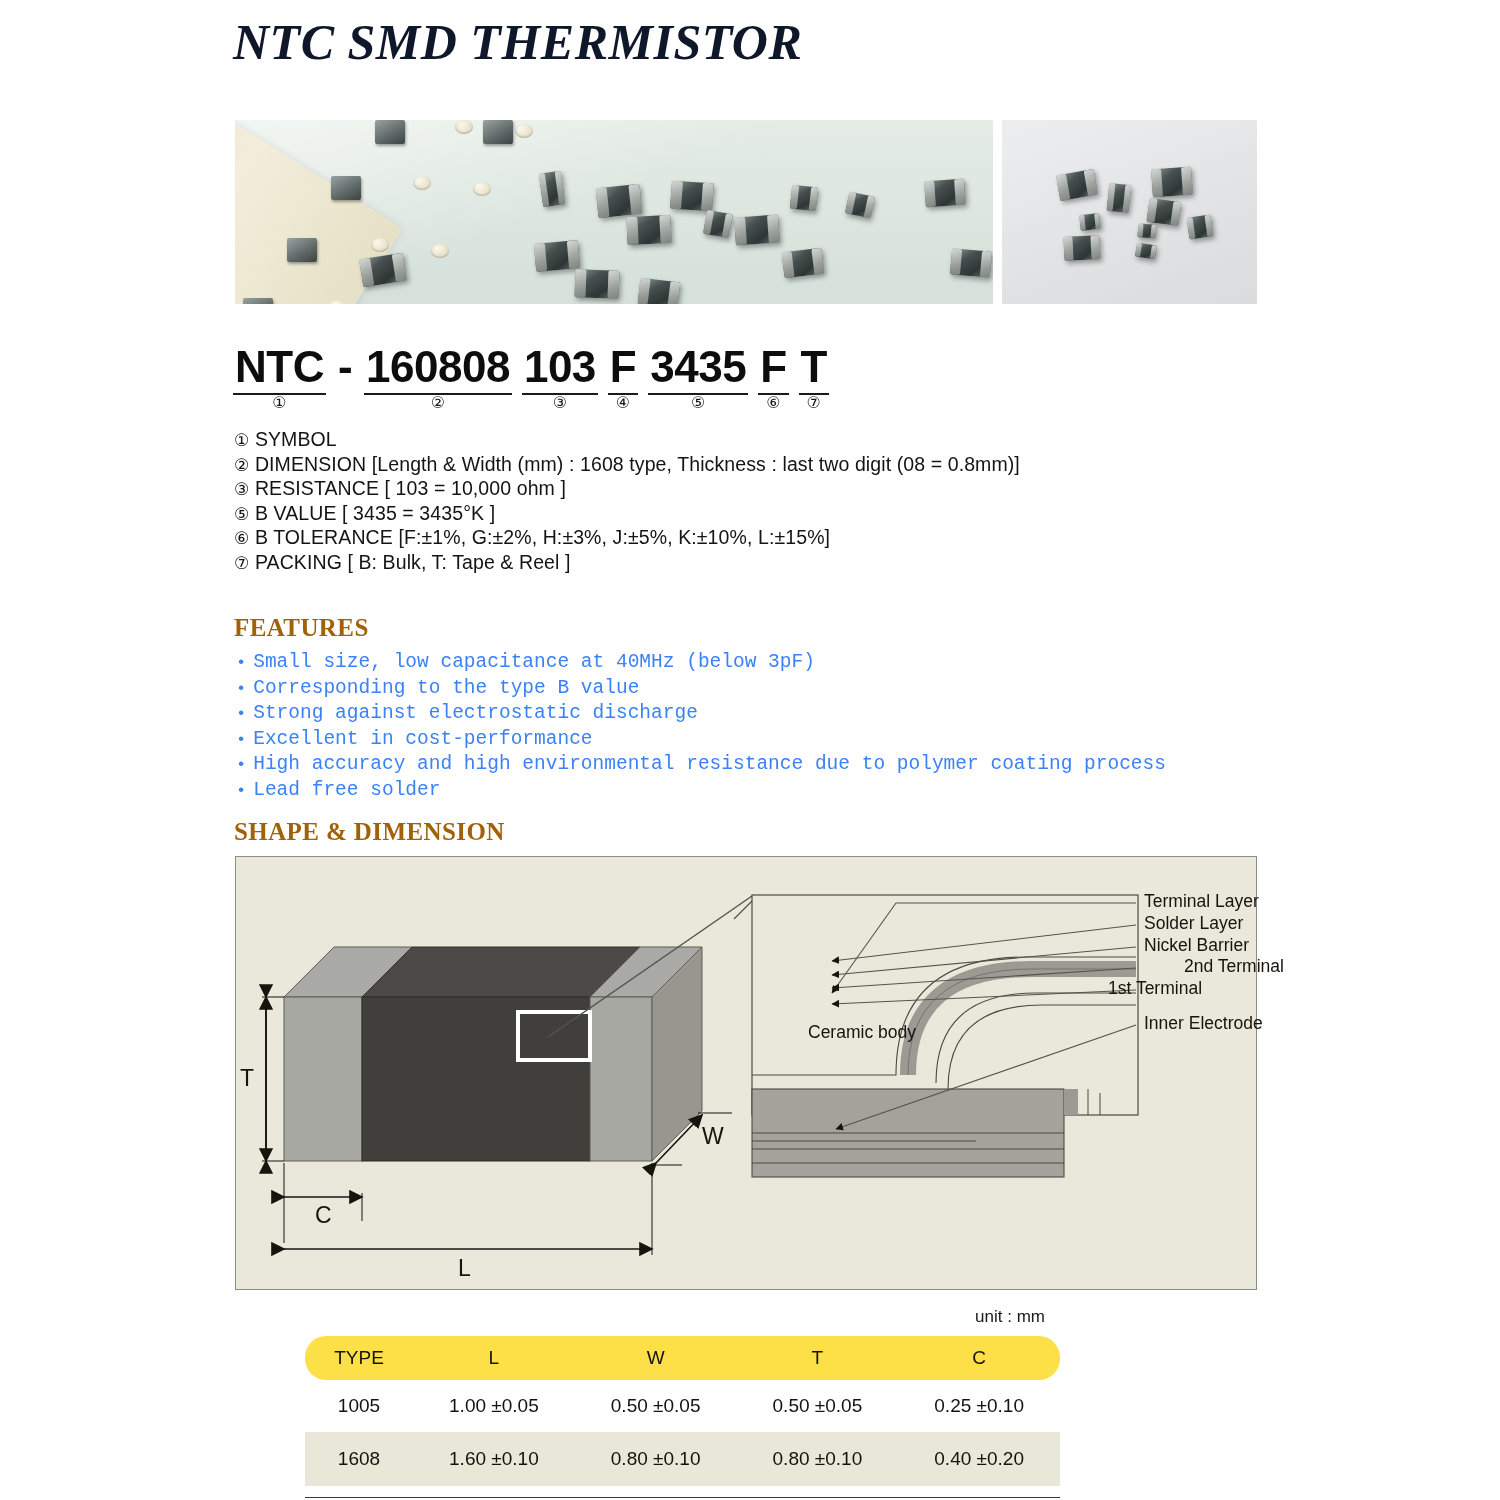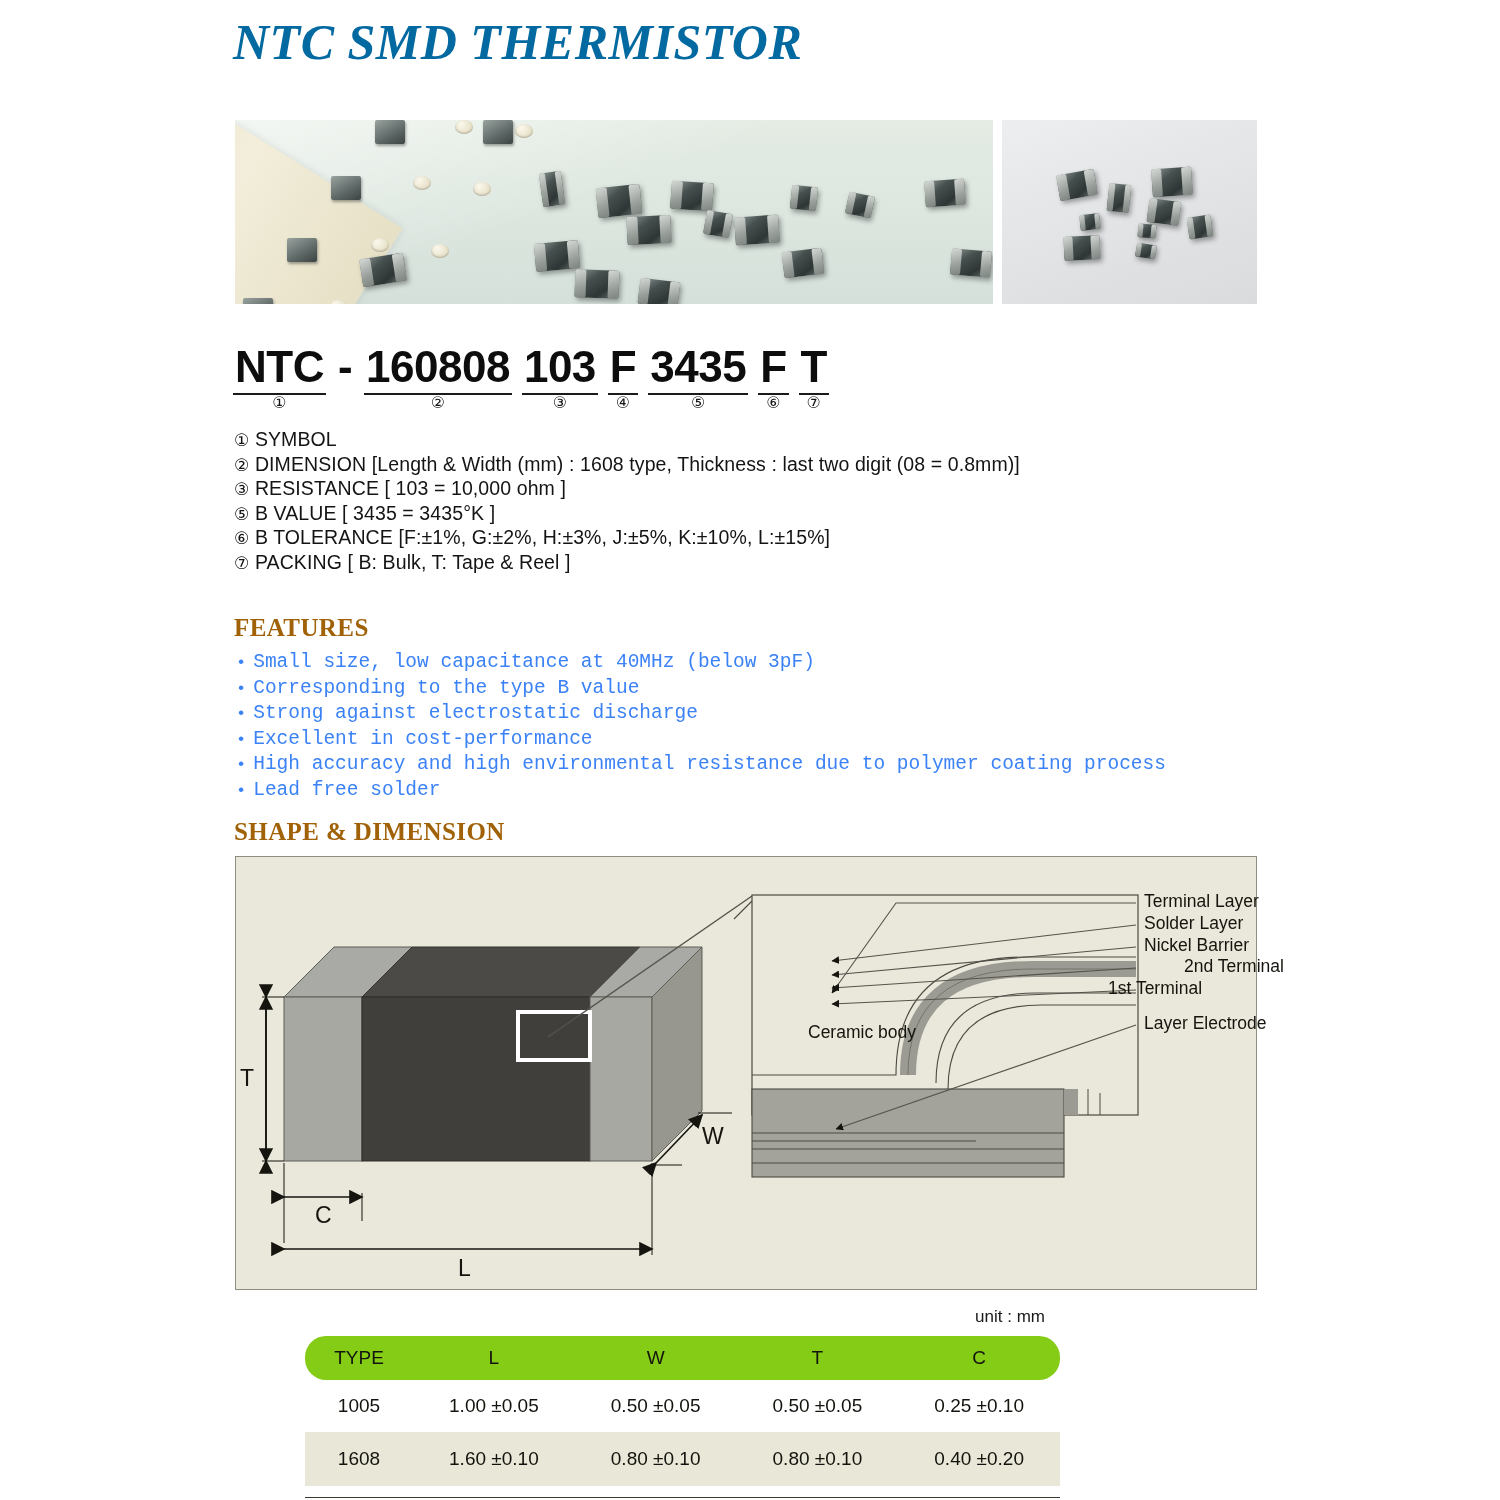--- a/index.html
+++ b/index.html
@@ -12,21 +12,21 @@
     overflow:hidden;
   }
   .page{position:absolute;left:0;top:0;width:1500px;height:1500px;}
 
   
   .title{
     position:absolute;left:233px;top:13px;
     font-family:"Liberation Serif", serif;
     font-style:italic;font-weight:bold;
     font-size:50px;letter-spacing:0.5px;
-    color:#0369a1;white-space:nowrap;
+    color:#0f172a;white-space:nowrap;
   }
 
   
   .photo{position:absolute;overflow:hidden;}
   .photo1{left:235px;top:120px;width:758px;height:184px;background:#dfe7e0;}
   .photo2{left:1002px;top:120px;width:255px;height:184px;background:#e2e2e2;}
   .ph1-inner{position:absolute;inset:0;
      background:
        linear-gradient(160deg, rgba(255,255,255,0.55) 0%, rgba(255,255,255,0) 45%),
        linear-gradient(180deg,#e4ece4 0%, #dce6df 55%, #d5e0da 100%);
@@ -115,21 +115,21 @@
   }
 
   
   .unit{
     position:absolute;left:0;top:1307px;width:1045px;text-align:right;
     font-family:"Liberation Sans", sans-serif;font-size:17px;color:#1a1a1a;
   }
   .tbl{position:absolute;left:305px;top:1336px;width:755px;}
   .trow{display:flex;align-items:center;height:42px;}
   .thead{
-    background:#84cc16;border-radius:21px;height:44px;
+    background:#fde047;border-radius:21px;height:44px;
   }
   .trow.alt{background:#e9e7d8;}
   .tbl .cell{
     font-family:"Liberation Sans", sans-serif;
     font-size:19px;color:#14140f;text-align:center;
   }
   .thead .cell{font-size:19px;}
   .c-type{width:108px;}
   .c-d{flex:1;}
   .tbottom{position:absolute;left:305px;top:1497px;width:755px;height:1px;background:#3a3a33;}
@@ -396,21 +396,21 @@
 
       <path d="M900,168 L600,272" fill="none" stroke="#55534c" stroke-width="1.1" marker-end="url(#arS)"></path>
     </svg>
 
     <div class="lbl" style="left:572px;top:165px;">Ceramic body</div>
     <div class="lbl" style="left:908px;top:34px;">Terminal Layer</div>
     <div class="lbl" style="left:908px;top:56px;">Solder Layer</div>
     <div class="lbl" style="left:908px;top:78px;">Nickel Barrier</div>
     <div class="lbl" style="left:948px;top:99px;">2nd Terminal</div>
     <div class="lbl" style="left:872px;top:121px;">1st Terminal</div>
-    <div class="lbl" style="left:908px;top:156px;">Layer Electrode</div>
+    <div class="lbl" style="left:908px;top:156px;">Inner Electrode</div>
 
     <div class="dimlbl" style="left:4px;top:208px;">T</div>
     <div class="dimlbl" style="left:79px;top:345px;">C</div>
     <div class="dimlbl" style="left:222px;top:398px;">L</div>
     <div class="dimlbl" style="left:466px;top:266px;">W</div>
   </div>
 
   <div class="unit">unit : mm</div>
 
   <div class="tbl">

